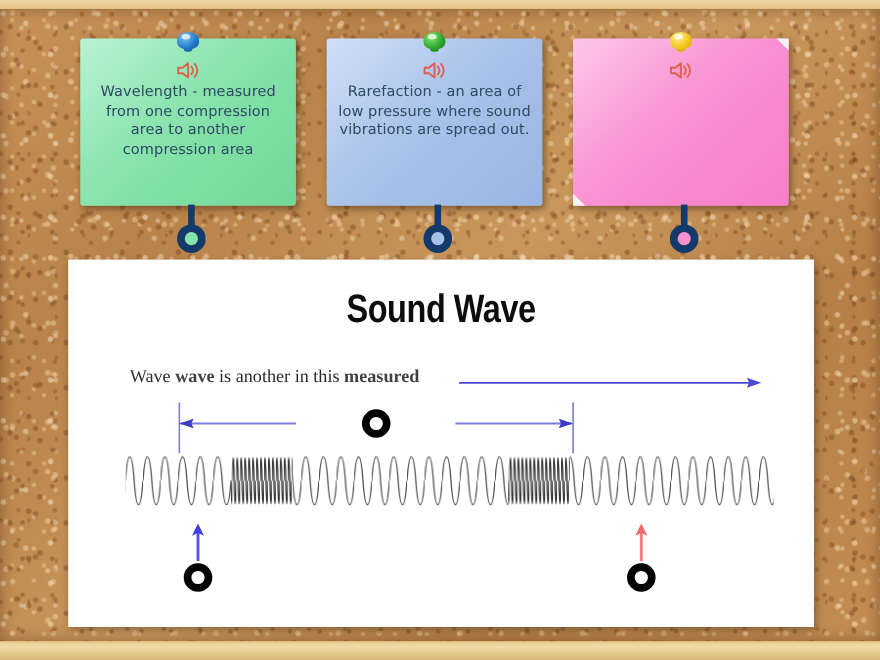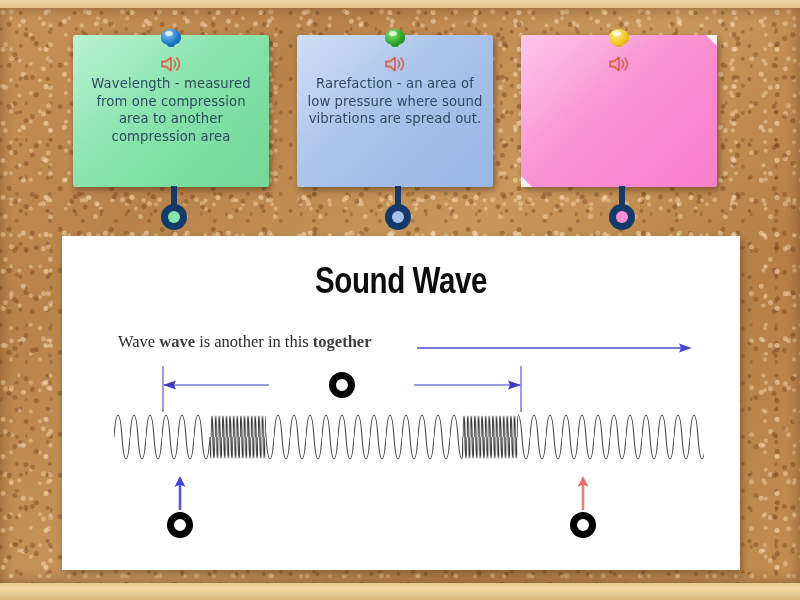--- a/index.html
+++ b/index.html
@@ -320,21 +320,21 @@
     <div class="ring">
       <div class="dot" style="background:#f991d2"></div>
     </div>
   </div>
 
   <div id="panel">
 
     <div id="panel-title">Sound Wave</div>
 
     <div id="caption">
-      <span>Wave </span><span class="hl">wave</span><span> is another in this </span><span class="hl">together</span>
+      <span>Wave </span><span class="hl">wave</span><span> is another in this </span><span class="hl">measured</span>
     </div>
 
     <div id="dir-arrow">
       <svg width="275" height="12" viewBox="0 0 275 12">
         <line x1="0" y1="6" x2="266" y2="6" stroke="#4a4ad4" stroke-width="1.6"></line>
         <path d="M275 6 L262 1.4 L264 6 L262 10.6 Z" fill="#4a4ad4"></path>
       </svg>
     </div>
 
     <div id="measure">

